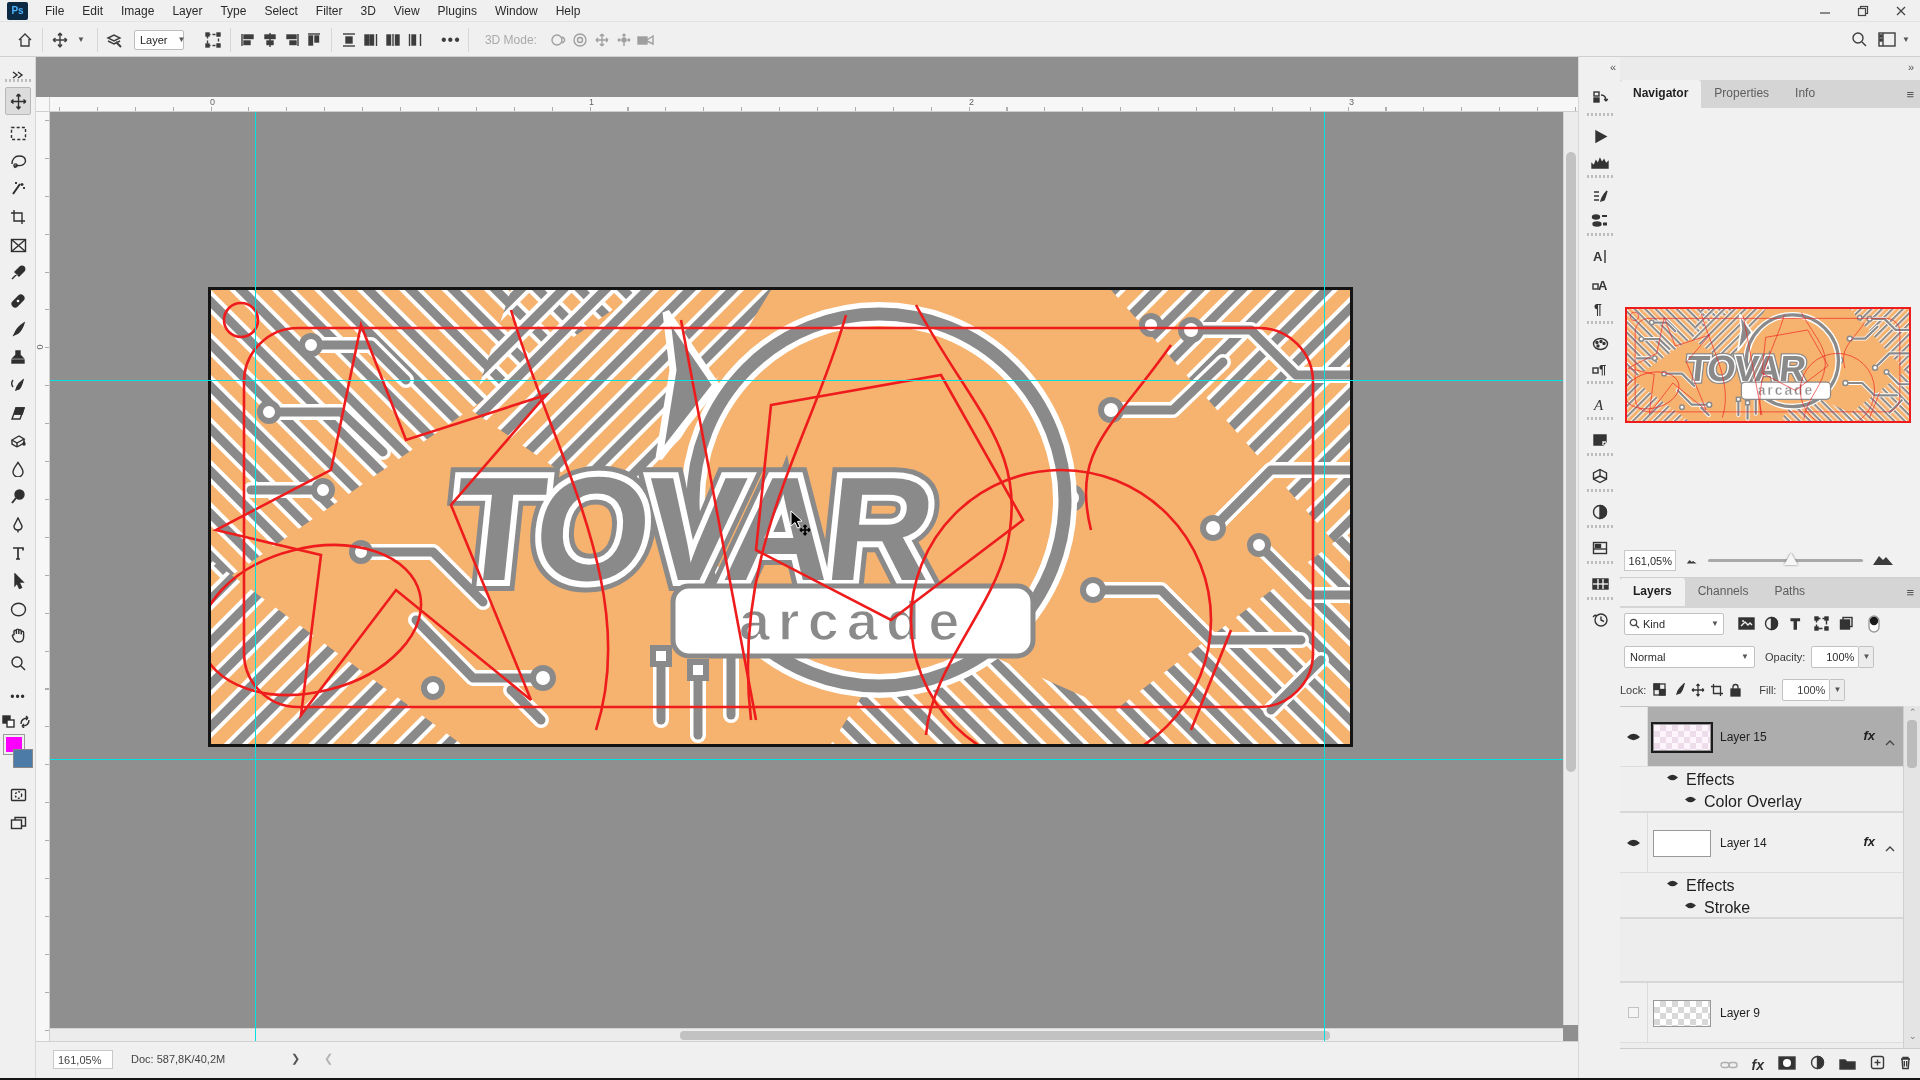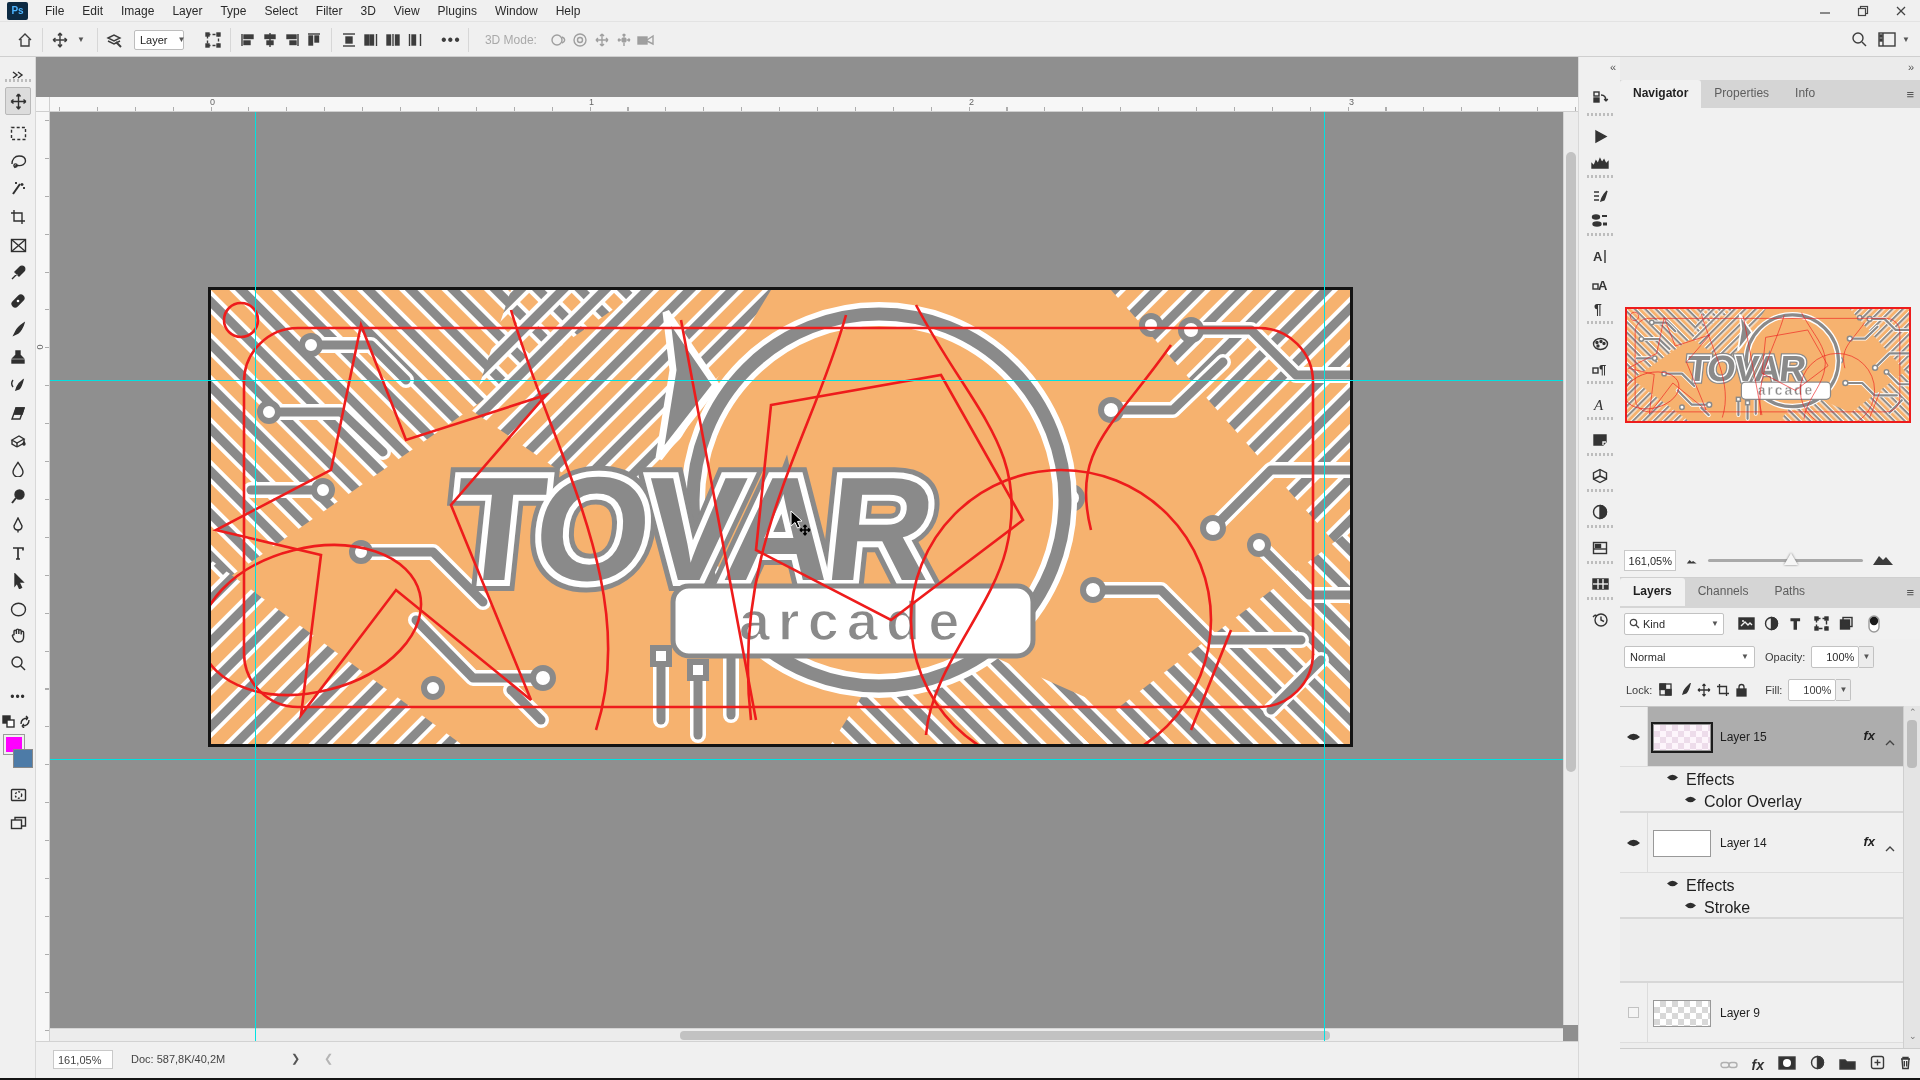--- a/index.html
+++ b/index.html
@@ -748,21 +748,21 @@
       <div class="blendbox">
         <span>Normal</span>
         <span class="chev">▼</span>
       </div>
       <span style="margin-left:10px;color:#3c3c3c">Opacity:</span>
       <div class="valbox" style="margin-left:6px">100%</div>
       <div class="valchev">▼</div>
     </div>
 
     <div id="lockrow">
-      <span style="margin-left:6px">Lock:</span>
+      <span style="">Lock:</span>
       <span class="lockic" style="margin-left:4px">
           <svg width="13" height="13">
             <rect x="1" y="1" width="11" height="11"></rect>
             <rect x="1" y="1" width="5.5" height="5.5" fill="#333"></rect>
             <rect x="6.5" y="6.5" width="5.5" height="5.5" fill="#333"></rect>
           </svg>
         </span>
       <span class="lockic">
           <svg width="14" height="14">
             <path d="M12 1 C10 3 7 6 6 8 L5 11 L8 10 C9.5 8.5 11 5 12 1 Z" fill="#333"></path>

